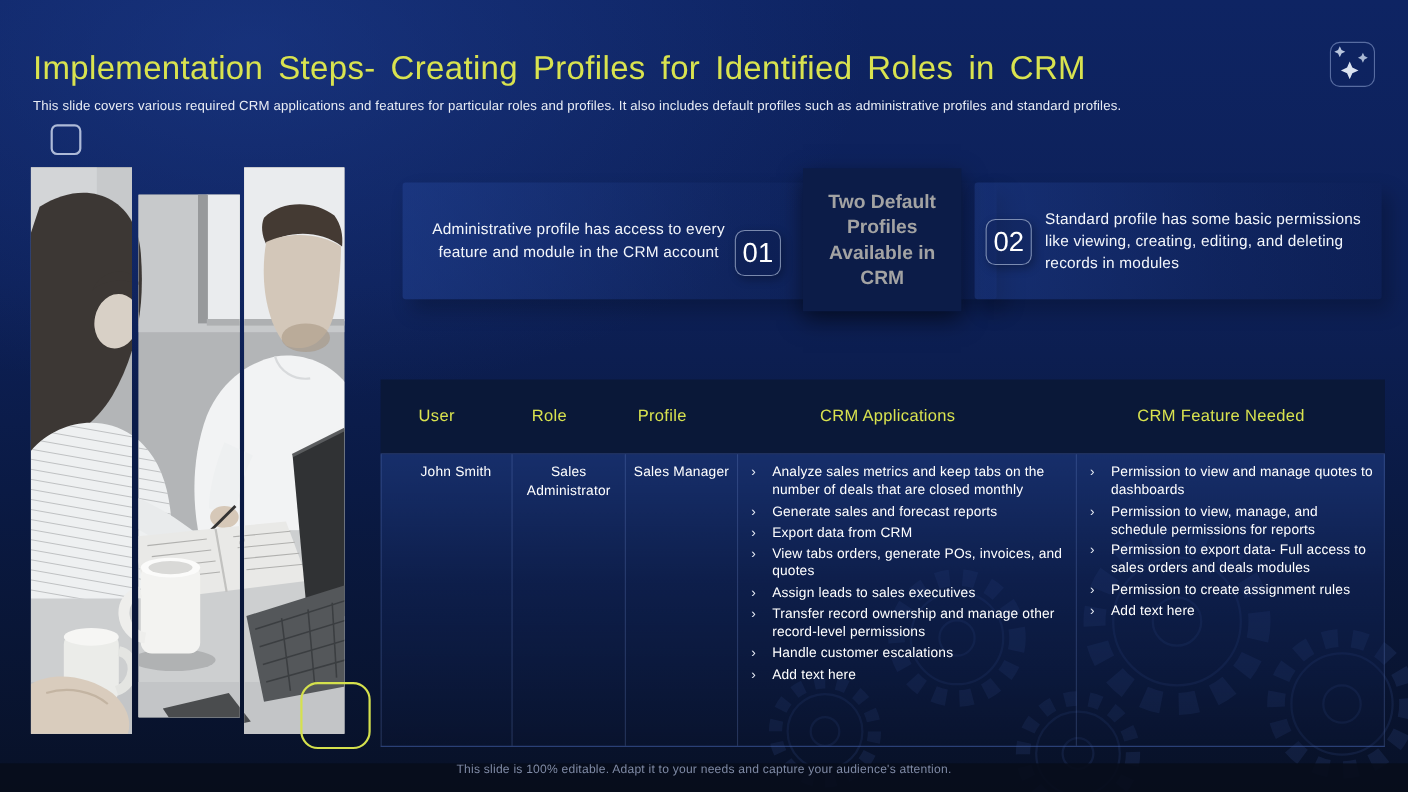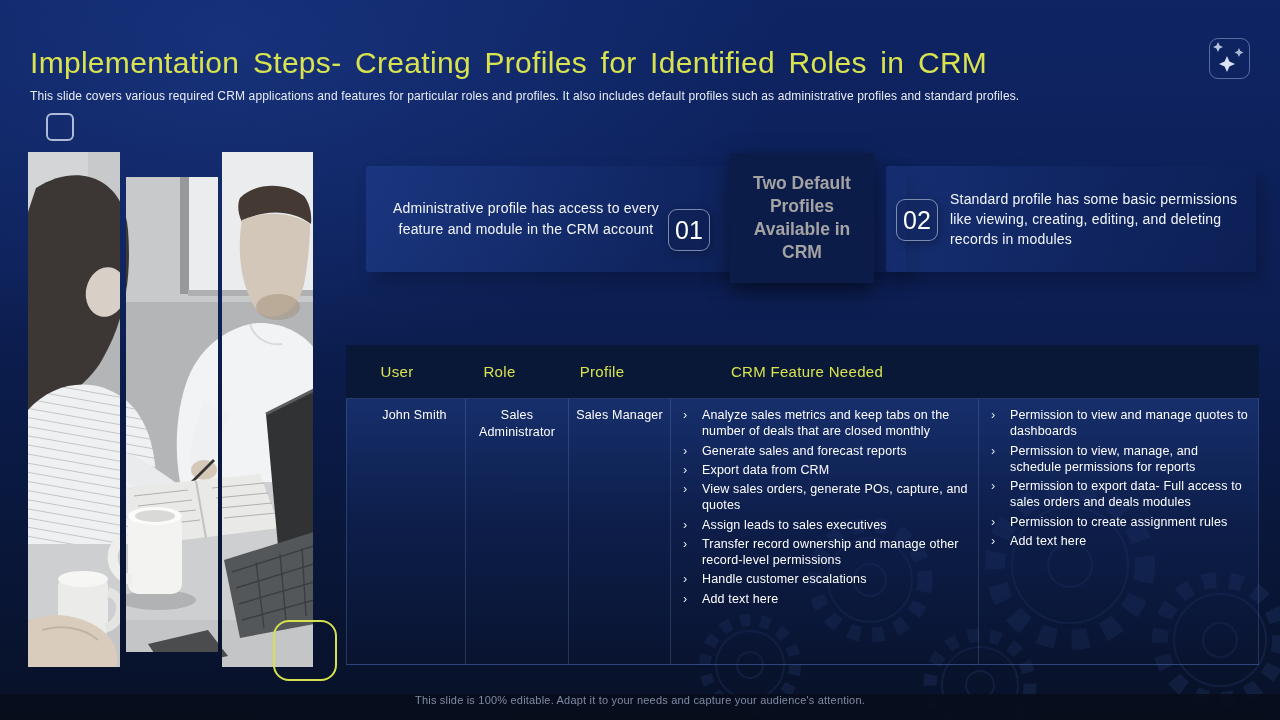--- a/index.html
+++ b/index.html
@@ -78,21 +78,21 @@
   }
   .center-box .cb-text{
     width:112px;text-align:center;font-weight:700;font-size:17.5px;line-height:1.32;color:#a3a3a3;
   }
   
   .gears{position:absolute;left:620px;top:470px;width:660px;height:250px;z-index:0;}
   
   .table{position:absolute;left:346px;top:345px;width:913px;z-index:2;}
   .thead{
     display:grid;grid-template-columns:102px 103px 102px 308px 1fr;
-    height:53px;background:#0a1838;align-items:center;
+    height:67px;background:#0a1838;align-items:center;
   }
   .th{
     text-align:center;color:#d9e34f;font-size:15px;letter-spacing:.3px;
   }
   .tbody{
     display:grid;grid-template-columns:102px 103px 102px 308px 1fr;
     min-height:267px;
     background:linear-gradient(180deg,rgba(30,58,128,.62) 0%,rgba(18,38,92,.45) 45%,rgba(10,22,54,.22) 100%);
     border:1px solid rgba(110,135,200,.28);box-sizing:border-box;padding-left:17px;
   }
@@ -397,20 +397,21 @@
           <circle cx="360" cy="215" r="14" stroke-width="2"></circle>
         </g>
     </g>
   </svg>
 
   <div class="table">
     <div class="thead">
       <div class="th">User</div>
       <div class="th">Role</div>
       <div class="th">Profile</div>
+      <div class="th">CRM Applications</div>
       <div class="th">CRM Feature Needed</div>
     </div>
     <div class="tbody">
       <div class="cell cell-center">John Smith</div>
       <div class="cell cell-center">Sales Administrator</div>
       <div class="cell cell-center">Sales Manager</div>
       <div class="cell">
         <ul class="blist">
             <li>
               <span class="bmark">›</span>
@@ -419,21 +420,21 @@
             <li>
               <span class="bmark">›</span>
               <span>Generate sales and forecast reports</span>
             </li>
             <li>
               <span class="bmark">›</span>
               <span>Export data from CRM</span>
             </li>
             <li>
               <span class="bmark">›</span>
-              <span>View sales orders, generate POs, capture, and quotes</span>
+              <span>View tabs orders, generate POs, invoices, and quotes</span>
             </li>
             <li>
               <span class="bmark">›</span>
               <span>Assign leads to sales executives</span>
             </li>
             <li>
               <span class="bmark">›</span>
               <span>Transfer record ownership and manage other record-level permissions</span>
             </li>
             <li>

